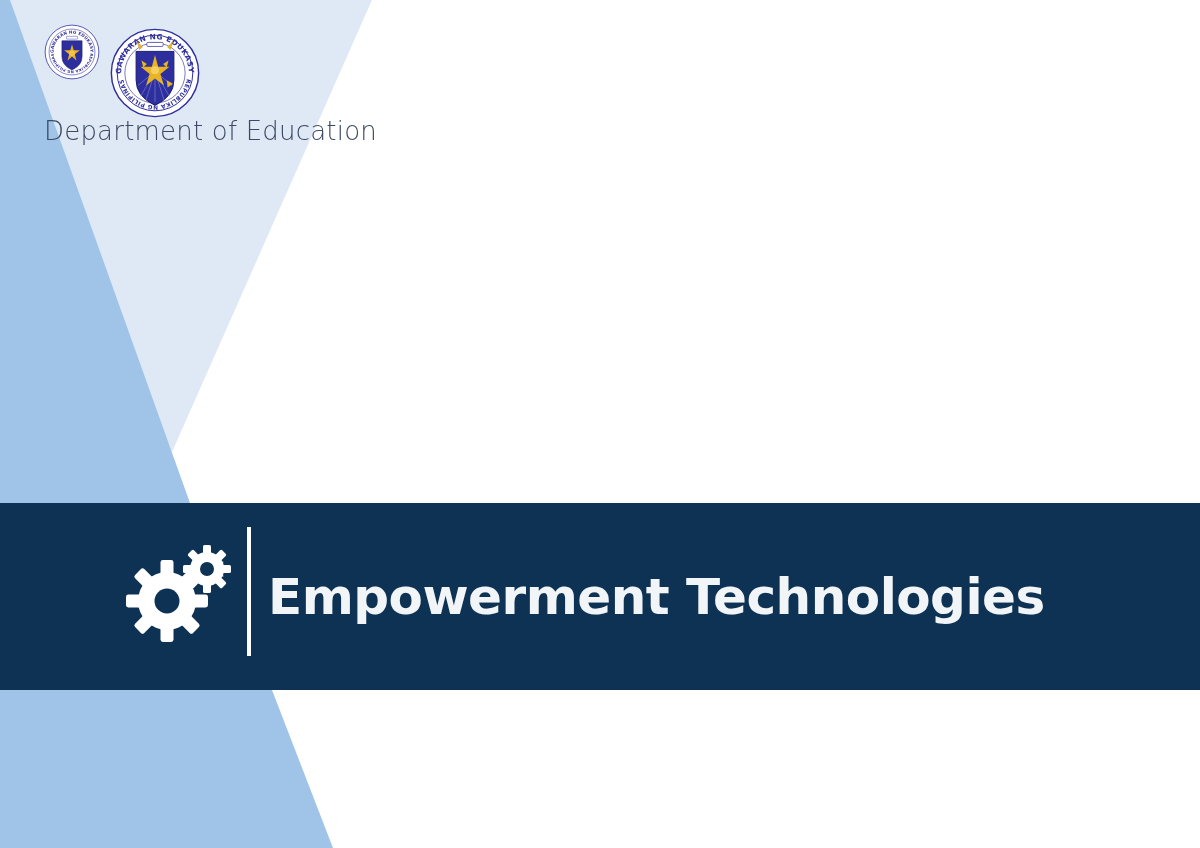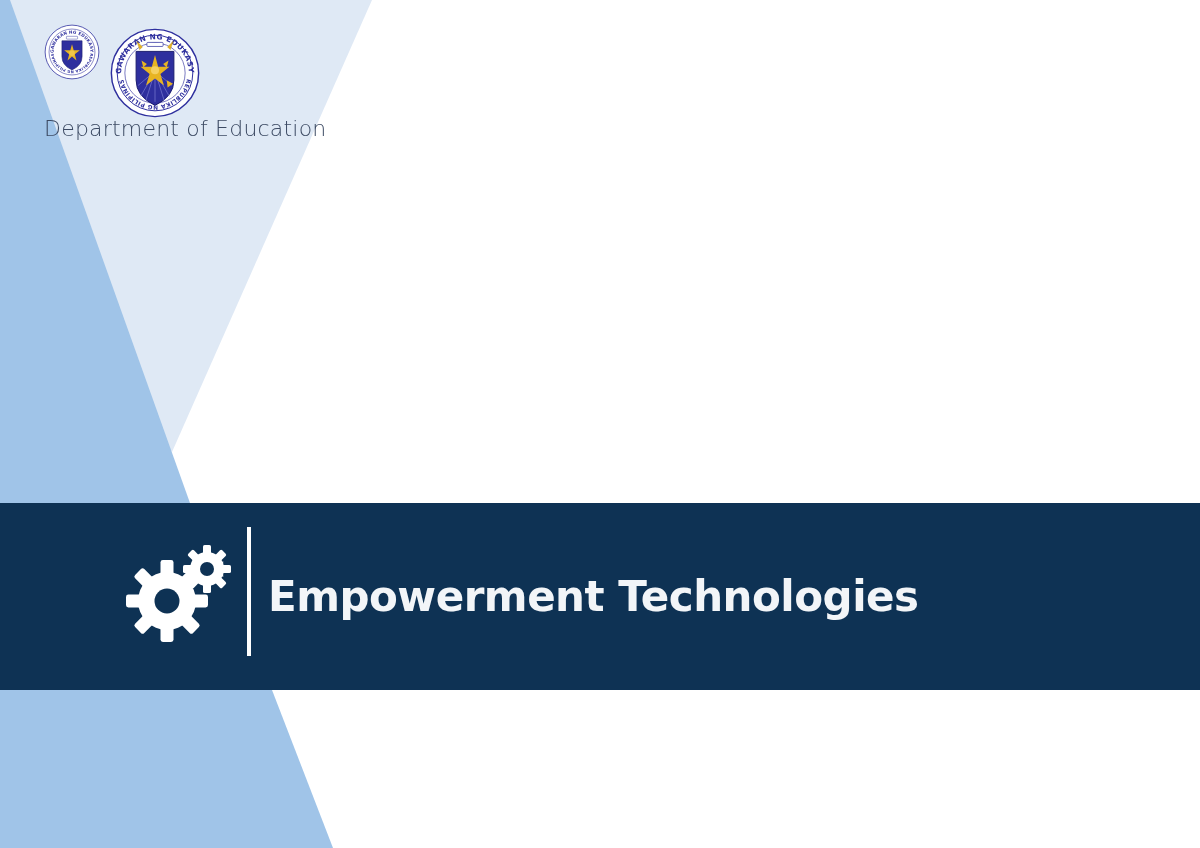--- a/index.html
+++ b/index.html
@@ -41,21 +41,21 @@
     position: absolute;
   }
   .seal-small { left: 6px;  top: 8px;  width: 56px; height: 56px; }
   .seal-large { left: 72px; top: 12px; width: 90px; height: 90px; }
 
   .deped-wordmark {
     position: absolute;
     left: 6px;
     top: 100px;
     font-family: "DejaVu Sans", sans-serif;
-    font-size: 22px;
+    font-size: 26px;
     font-weight: 300;
     letter-spacing: 0.2px;
     color: #3c4a63;
     white-space: nowrap;
   }
 
   
   .title-band {
     position: absolute;
     left: 0;
@@ -82,21 +82,21 @@
     background: #ffffff;
   }
   .band-title {
     position: absolute;
     left: 268px;
     top: 503px;
     height: 187px;
     display: flex;
     align-items: center;
     font-family: "DejaVu Sans", sans-serif;
-    font-size: 42px;
+    font-size: 50px;
     font-weight: bold;
     color: #f2f5f8;
     letter-spacing: -0.5px;
     white-space: nowrap;
   }
 </style>
 </head>
 <body>
 
 <div id="slide">

